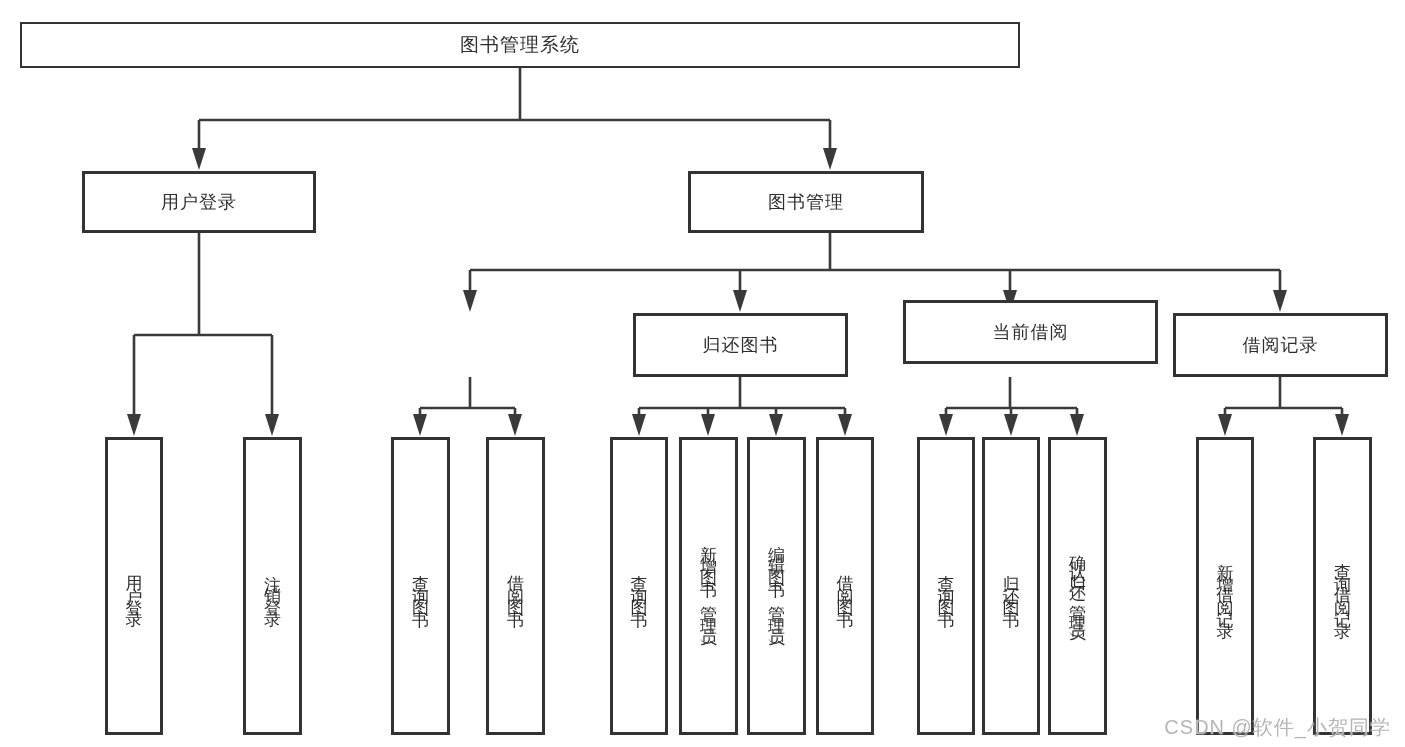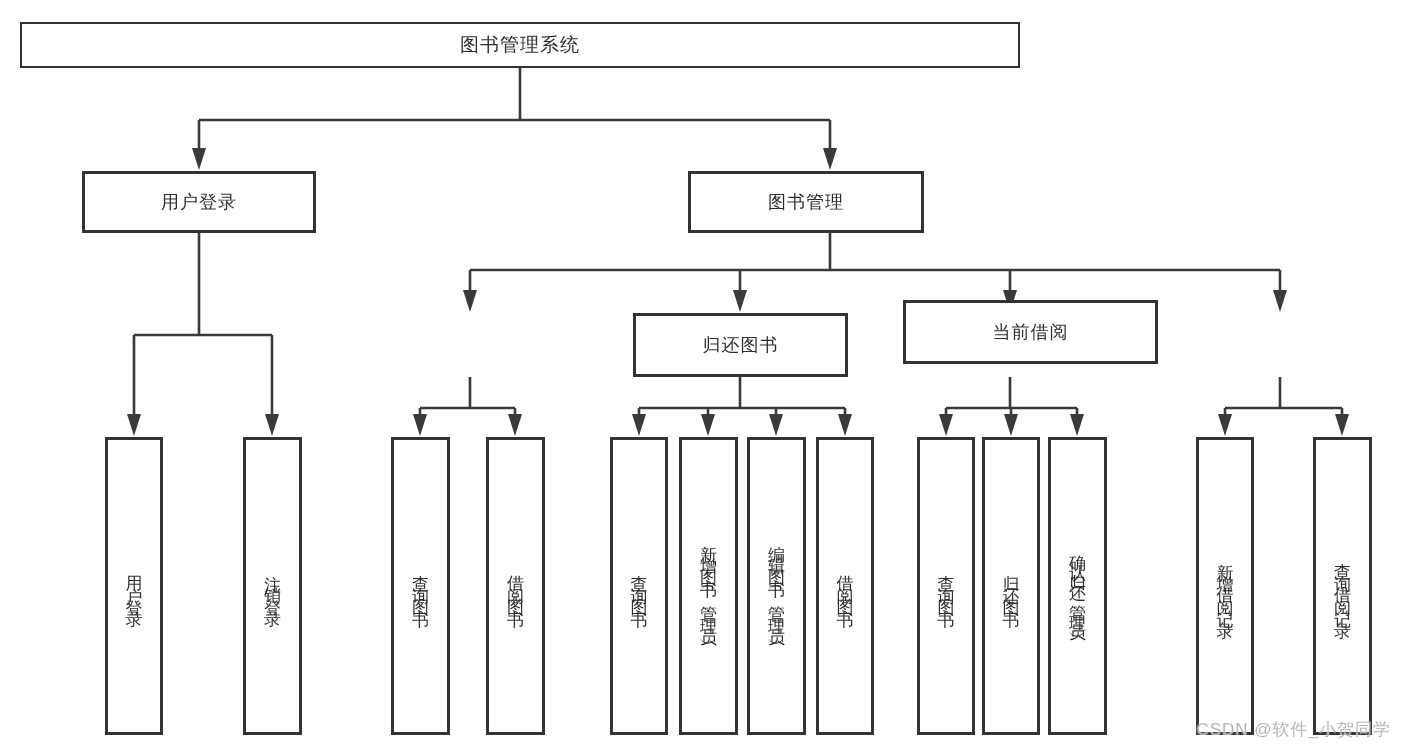--- a/index.html
+++ b/index.html
@@ -48,21 +48,21 @@
     writing-mode: vertical-rl;
     text-orientation: mixed;
     letter-spacing: 12px;
     line-height: 1;
     white-space: nowrap;
   }
   #watermark {
     position: absolute;
     right: 14px;
     bottom: 6px;
-    font-size: 17px;
+    font-size: 20px;
     color: #b5b5b5;
     letter-spacing: 1px;
     text-shadow: 0 0 2px #ffffff;
     pointer-events: none;
   }
 </style>
 </head>
 <body>
 
 <div id="stage">
@@ -124,20 +124,23 @@
   <div class="node branch" style="left:688px;top:171px;width:236px;height:62px">
     <span>图书管理</span>
   </div>
 
   <div class="node branch" style="left:633px;top:313px;width:215px;height:64px">
     <span>归还图书</span>
   </div>
   <div class="node branch" style="left:903px;top:300px;width:255px;height:64px">
     <span>当前借阅</span>
   </div>
+  <div class="node branch" style="left:1173px;top:313px;width:215px;height:64px">
+    <span>借阅记录</span>
+  </div>
 
   <div class="node leaf" style="left:105px;top:437px;width:58px;height:298px">
     <span class="vtext">用户登录</span>
   </div>
   <div class="node leaf" style="left:243px;top:437px;width:59px;height:298px">
     <span class="vtext">注销登录</span>
   </div>
 
   <div class="node leaf" style="left:391px;top:437px;width:59px;height:298px">
     <span class="vtext">查询图书</span>

